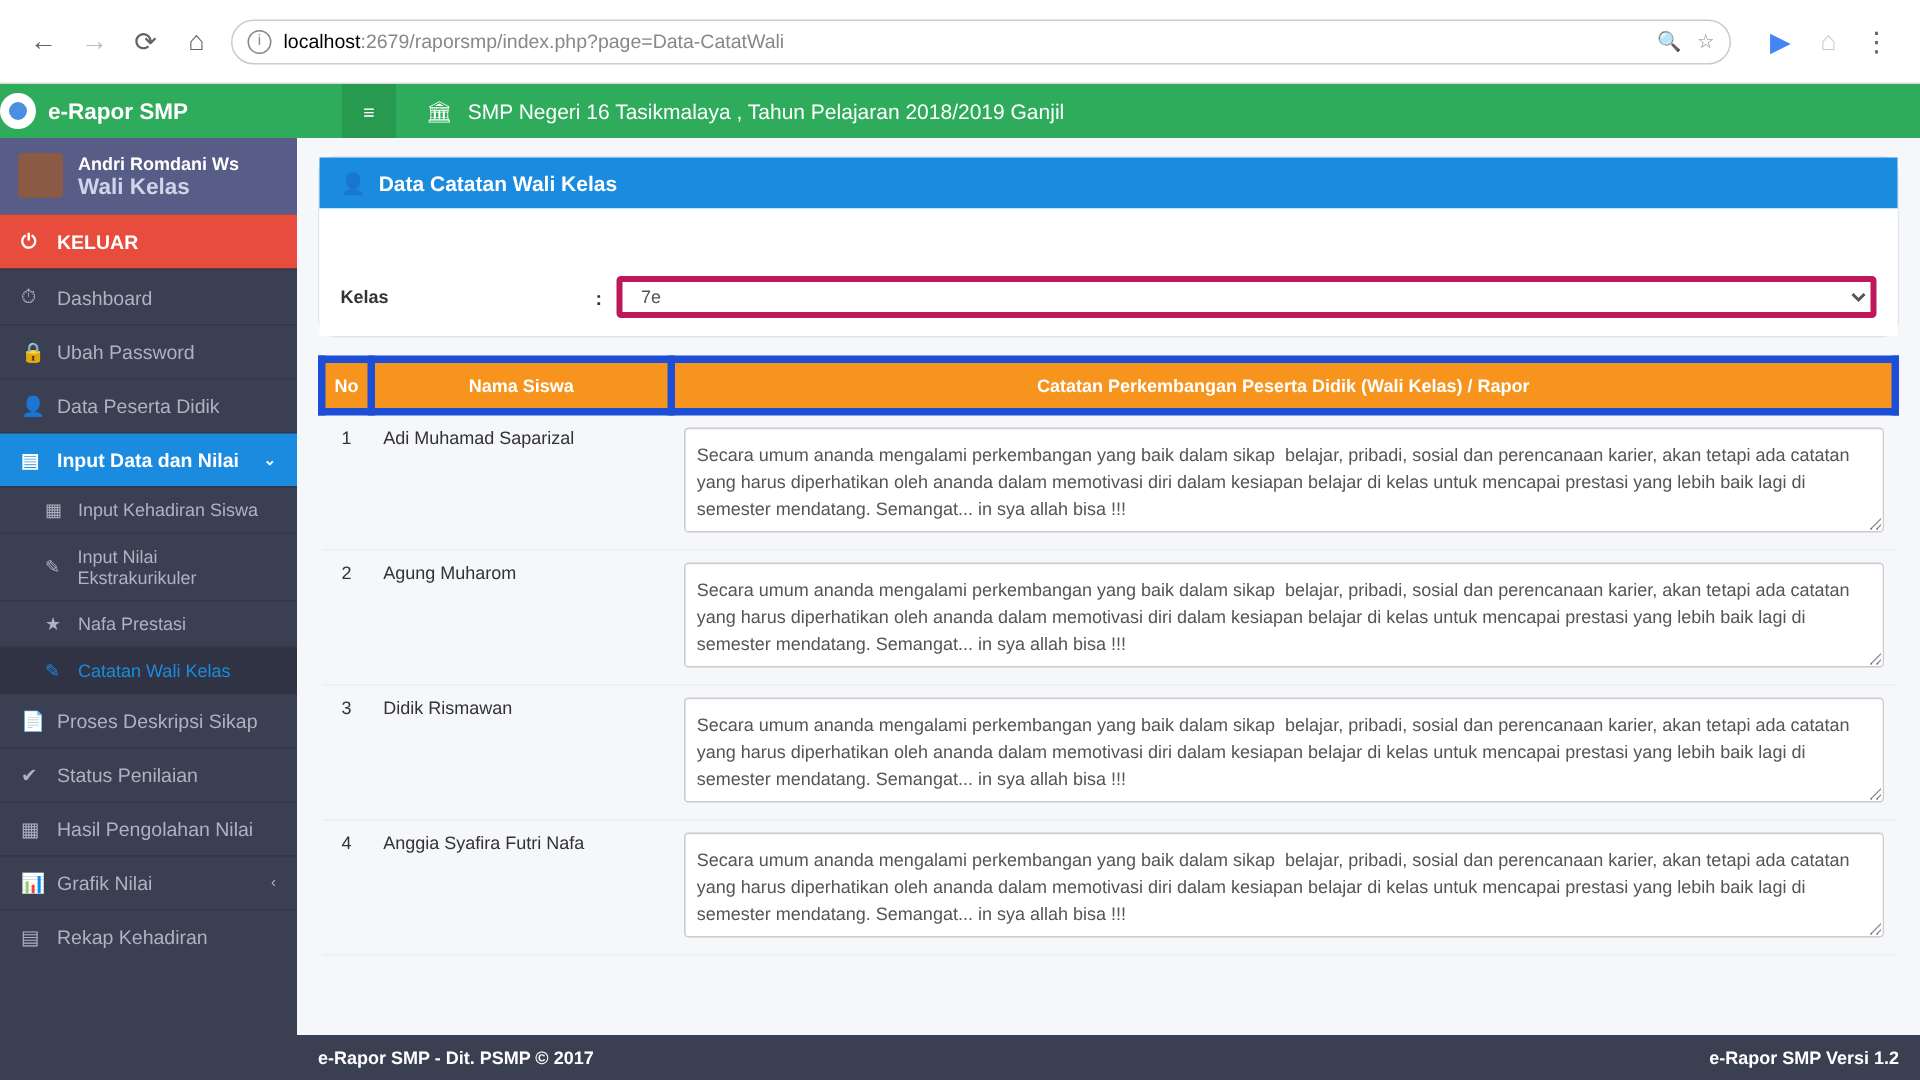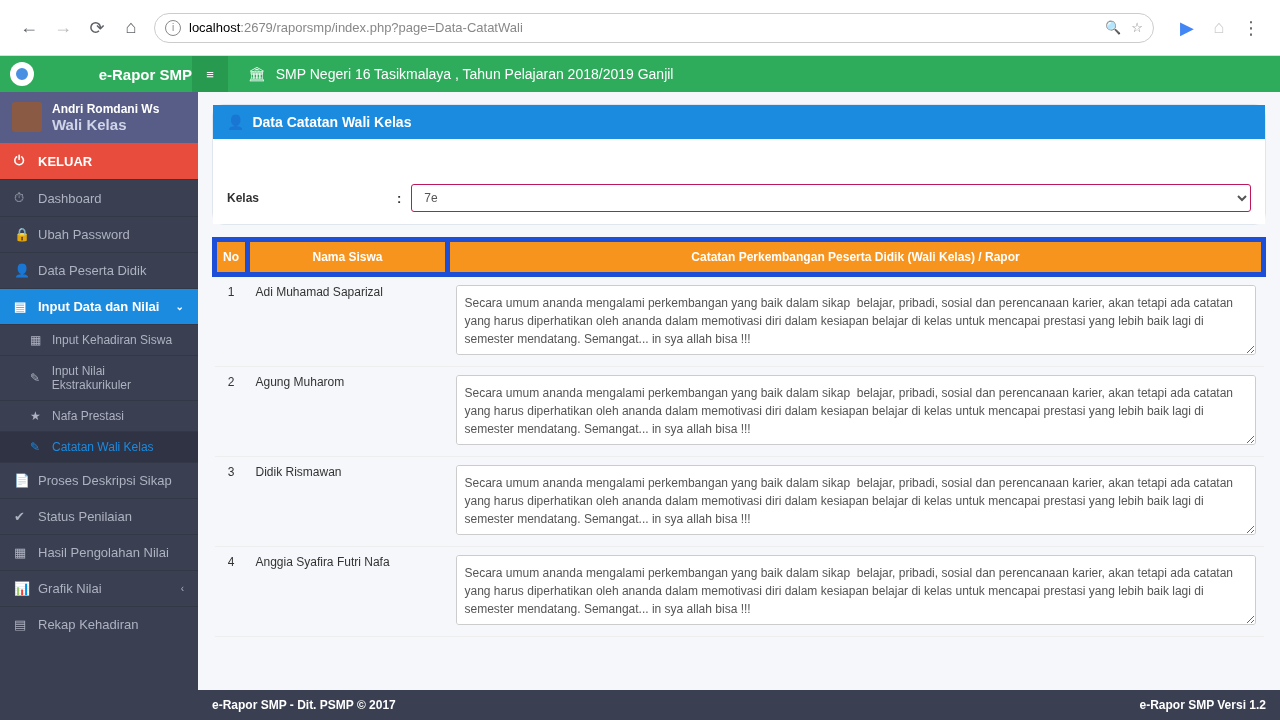--- a/index.html
+++ b/index.html
@@ -11,21 +11,21 @@
 .chrome-btn { width: 22px; height: 22px; display: flex; align-items: center; justify-content: center; color: #5f6368; cursor: pointer; font-size: 18px; }
 .chrome-btn.disabled { color: #bbb; }
 .addr-bar { flex: 1; height: 30px; border: 1px solid #ccc; border-radius: 15px; display: flex; align-items: center; padding: 0 10px; font-size: 13px; color: #555; }
 .addr-info { width: 16px; height: 16px; border-radius: 50%; border: 1px solid #888; margin-right: 8px; font-size: 10px; display:flex;align-items:center;justify-content:center; color:#888;}
 .addr-host { color: #000; }
 .addr-path { color: #888; }
 .chrome-right { display: flex; gap: 10px; align-items: center; margin-left:10px;}
 
 
 .app-header { height: 36px; background: #2eab5b; display: flex; align-items: center; color: #fff; }
-.brand-box { width: 192px; height: 36px; background: #2eab5b; display: flex; align-items: center; padding-left: 10px; gap: 8px; justify-content: space-between; }
+.brand-box { width: 228px; height: 36px; background: #2eab5b; display: flex; align-items: center; gap: 8px; }
 .brand-logo { width: 24px; height: 24px; border-radius: 50%; background: #fff; display:flex;align-items:center;justify-content:center;}
 .brand-logo-inner { width:16px; height:16px; border-radius:50%; background:#4a90e2; border:2px solid #fff; }
 .brand-text { font-size: 15px; font-weight: bold; }
 .hamburger { width: 36px; height: 36px; background: #279a4f; display:flex;align-items:center;justify-content:center; cursor:pointer; font-weight:bold;}
 .school-info { padding-left: 20px; font-size: 14px; display:flex; align-items:center; gap:10px;}
 
 
 .app-body { display: flex; height: calc(720px - 56px - 36px); }
 .sidebar { width: 198px; background: #3a3f51; color: #aeb2c1; display: flex; flex-direction: column; font-size: 13px; overflow:hidden;}
 .main { flex: 1; background: #f5f7fa; display: flex; flex-direction: column; position: relative; }
@@ -45,21 +45,21 @@
 .chevron { margin-left: auto; font-size: 10px; }
 
 
 .content { padding: 12px 14px; overflow-y: auto; flex:1;}
 .panel { background: #fff; border: 1px solid #e0e6ed; border-radius: 12px; margin-bottom: 12px; }
 .panel-head { background: #1b8be0; color: #fff; padding: 9px 14px; font-size: 14px; font-weight: bold; display:flex;align-items:center;gap:8px;}
 .panel-body { padding: 12px 14px; background:#fff;}
 .filter-row { display: flex; align-items: center; gap: 10px; margin-top: 33px; }
 .filter-label { width: 160px; font-weight: bold; font-size: 12px; }
 .filter-colon { font-weight: bold; }
-.filter-select { flex: 1; height: 28px; border: 1px solid #be185d; border-radius: 3px; padding: 0 8px; font-size: 12px; color:#555; background:#fff;}
+.filter-select { flex: 1; height: 28px; border: 4px solid #be185d; border-radius: 3px; padding: 0 8px; font-size: 12px; color:#555; background:#fff;}
 
 
 .tbl { width: 100%; border-collapse: collapse; }
 .tbl th { background: #f7941d; color: #fff; font-size: 12px; font-weight: bold; padding: 8px 6px; border:5px solid #1d4ed8; text-align:center;}
 .tbl td { padding: 8px; vertical-align: top; border-bottom:1px solid #eee; font-size:12px;}
 .col-no { width: 30px; text-align: center;}
 .col-name { width: 200px; }
 .note-ta { width: 100%; min-height: 70px; border: 1px solid #ccc; border-radius: 3px; padding: 8px; font-size: 12px; font-family: Arial; color:#555; resize: vertical; line-height:1.5;}
 
 

